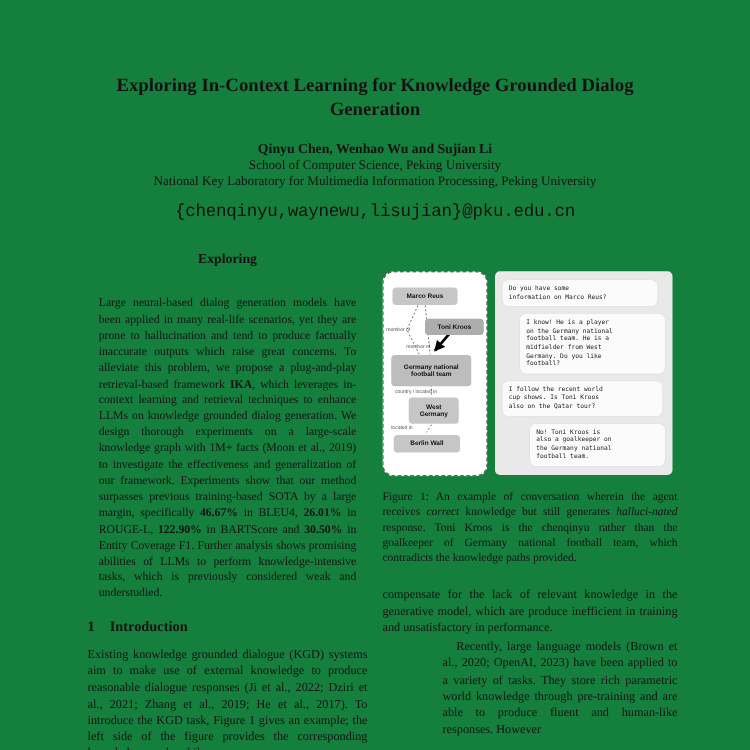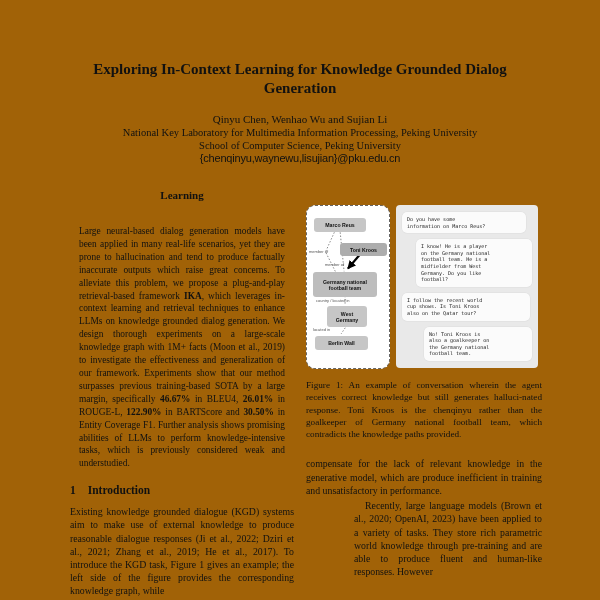--- a/index.html
+++ b/index.html
@@ -1,38 +1,38 @@
 <!DOCTYPE html>
 <html><head>
 <meta charset="utf-8">
 <style>
   html,body{margin:0;padding:0;background:#888;}
   .page{
-    position:relative;width:600px;height:600px;background:#a16207;
+    position:relative;width:600px;height:600px;background:#15803d;
     font-family:"Liberation Serif", serif;color:#111;overflow:hidden;
     margin:0 auto;box-sizing:border-box;
   }
   
   .header{padding-top:60px;text-align:center;}
   .title{font-size:15px;font-weight:bold;line-height:19px;width:470px;margin:0 auto;}
-  .authors{margin-top:15px;font-size:11px;font-weight:normal;line-height:13px;}
+  .authors{margin-top:15px;font-size:11px;font-weight:bold;line-height:13px;}
   .affil{font-size:10.5px;line-height:13px;}
-  .email{font-family:Liberation Sans, sans-serif;font-size:11px;line-height:13px;letter-spacing:-0.2px;}
+  .email{font-family:Liberation Mono, monospace;font-size:14px;line-height:13px;letter-spacing:-0.2px;margin-top:12px;}
   
   .cols{display:flex;padding:22px 60px 0 70px;gap:12px;box-sizing:border-box;}
   .col-left{width:224px;flex:0 0 224px;}
   .col-right{width:236px;flex:0 0 236px;}
   .abs-head{text-align:center;font-weight:bold;font-size:11px;margin:2px 0 9px 0;}
   .abs-body{font-size:9.4px;line-height:12.9px;text-align:justify;padding:0 9px;margin-top:24px;}
   .sec-head{font-size:11.5px;font-weight:bold;margin:14px 0 9px 0;}
   .sec-num{display:inline-block;margin-right:12px;}
   .body-par{font-size:9.8px;line-height:13.2px;text-align:justify;margin:0;}
   .body-par.indent{text-indent:11px;margin-top:2px;margin-left:48px;}
   .b{font-weight:bold;}
-  .i{}
+  .i{font-style:italic;}
   
   .figure{margin-top:18px;}
   .fig-row{display:flex;gap:6px;align-items:flex-start;}
   .kg-panel{
     position:relative;width:84px;height:164px;flex:0 0 84px;
     border:1px dashed #666;border-radius:9px;background:#fff;box-sizing:border-box;
   }
   .kg-node{
     position:absolute;background:#c6c6c6;border-radius:3px;
     font-family:"Liberation Sans", sans-serif;font-weight:bold;
@@ -61,29 +61,29 @@
   .rc-body{margin-top:17px;}
 </style>
 </head>
 <body>
 
 <div class="page">
 
   <div class="header">
     <div class="title">Exploring In-Context Learning for Knowledge Grounded Dialog Generation</div>
     <div class="authors">Qinyu Chen, Wenhao Wu and Sujian Li</div>
+    <div class="affil">School of Computer Science, Peking University</div>
     <div class="affil">National Key Laboratory for Multimedia Information Processing, Peking University</div>
-    <div class="affil">School of Computer Science, Peking University</div>
     <div class="email">{chenqinyu,waynewu,lisujian}@pku.edu.cn</div>
   </div>
 
   <div class="cols">
 
     <div class="col-left">
-      <div class="abs-head">Learning</div>
+      <div class="abs-head">Exploring</div>
       <p class="abs-body"><span>Large neural-based dialog generation models have been applied in many real-life scenarios, yet they are prone to hallucination and tend to produce factually inaccurate outputs which raise great concerns. To alleviate this problem, we propose a plug-and-play retrieval-based framework </span><span class="b">IKA</span><span>, which leverages in-context learning and retrieval techniques to enhance LLMs on knowledge grounded dialog generation. We design thorough experiments on a large-scale knowledge graph with 1M+ facts (Moon et al., 2019) to investigate the effectiveness and generalization of our framework. Experiments show that our method surpasses previous training-based SOTA by a large margin, specifically </span><span class="b">46.67%</span><span> in BLEU4, </span><span class="b">26.01%</span><span> in ROUGE-L, </span><span class="b">122.90%</span><span> in BARTScore and </span><span class="b">30.50%</span><span> in Entity Coverage F1. Further analysis shows promising abilities of LLMs to perform knowledge-intensive tasks, which is previously considered weak and understudied.</span></p>
 
       <div class="sec-head">
         <span class="sec-num">1</span><span>Introduction</span>
       </div>
       <p class="body-par">Existing knowledge grounded dialogue (KGD) systems aim to make use of external knowledge to produce reasonable dialogue responses (Ji et al., 2022; Dziri et al., 2021; Zhang et al., 2019; He et al., 2017). To introduce the KGD task, Figure 1 gives an example; the left side of the figure provides the corresponding knowledge graph, while</p>
     </div>
 
     <div class="col-right">
 

